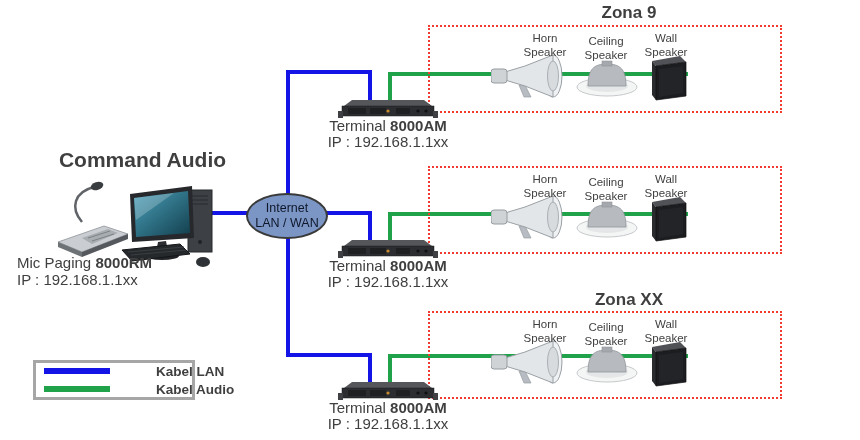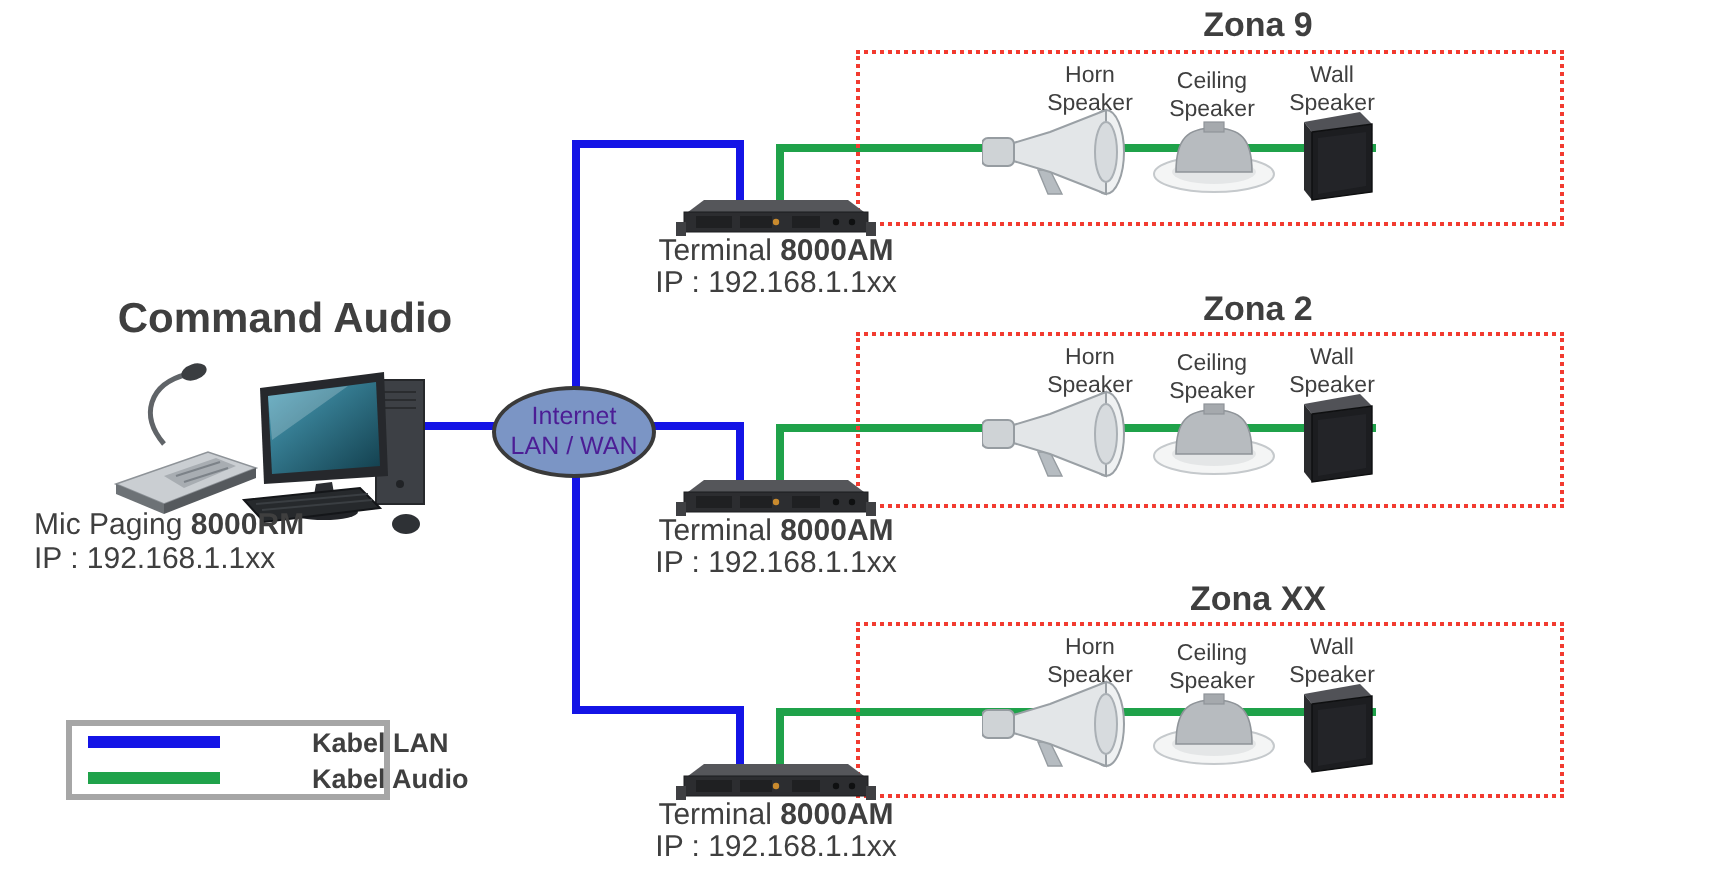--- a/index.html
+++ b/index.html
@@ -10,21 +10,21 @@
   .abs{position:absolute;}
   
   .line{position:absolute;}
   .line-lan{background:var(--lan,#1414e6);}
   .line-audio{background:var(--audio,#1fa24a);}
   
   .cloud{
     position:absolute;left:246px;top:193px;width:78px;height:42px;border-radius:50%;
     background:var(--cloud-fill,#7b95c5);border:2px solid #3a3a3a;
     display:flex;flex-direction:column;align-items:center;justify-content:center;
-    font-size:12.5px;line-height:1.18;color:#4c1d95;text-align:center;z-index:5;
+    font-size:12.5px;line-height:1.18;color:#0f172a;text-align:center;z-index:5;
   }
   
   .zone-box{
     position:absolute;left:428px;width:354px;height:88px;
     border:2px dotted var(--zone-border,#f23b30);box-sizing:border-box;z-index:2;
   }
   .zone-title{
     position:absolute;left:452px;width:354px;text-align:center;
     font-size:17px;font-weight:bold;z-index:4;
   }
@@ -205,21 +205,20 @@
       <div>Speaker</div>
     </div>
     <svg class="spk-icon" style="left:216px;top:24px;" width="44" height="50" viewBox="0 0 44 50">
       <polygon points="6,10 34,5 40,11 10,15" fill="#515257"></polygon>
       <polygon points="6,10 10,15 10,49 6,44" fill="#2a2b2e"></polygon>
       <polygon points="10,15 40,11 40,45 10,49" fill="#1c1d20" stroke="#0e0f10" stroke-width="0.7"></polygon>
       <polygon points="13,18 37,15 37,42 13,46" fill="#232428"></polygon>
     </svg>
   </div>
 
-  <div class="zone-title" style="top:145px;">Zona 2</div>
   <div class="zone-box" style="top:166px;">
     <div class="spk-label" style="left:65px;top:5px;">
       <div>Horn</div>
       <div>Speaker</div>
     </div>
     <svg class="spk-icon" style="left:61px;top:26px;" width="78" height="46" viewBox="0 0 78 46">
       <polygon points="28,32 34,32 40,44 33,44" fill="#b6bcc1" stroke="#969ca1" stroke-width="0.7"></polygon>
       <ellipse cx="62" cy="23" rx="9" ry="21" fill="#eff1f2" stroke="#9aa0a5"></ellipse>
       <polygon points="14,19 34,13 62,2 62,44 34,33 14,27" fill="#e3e6e8" stroke="#9aa0a5"></polygon>
       <ellipse cx="62" cy="23" rx="5.5" ry="15" fill="#d7dbde" stroke="#aab0b5"></ellipse>

